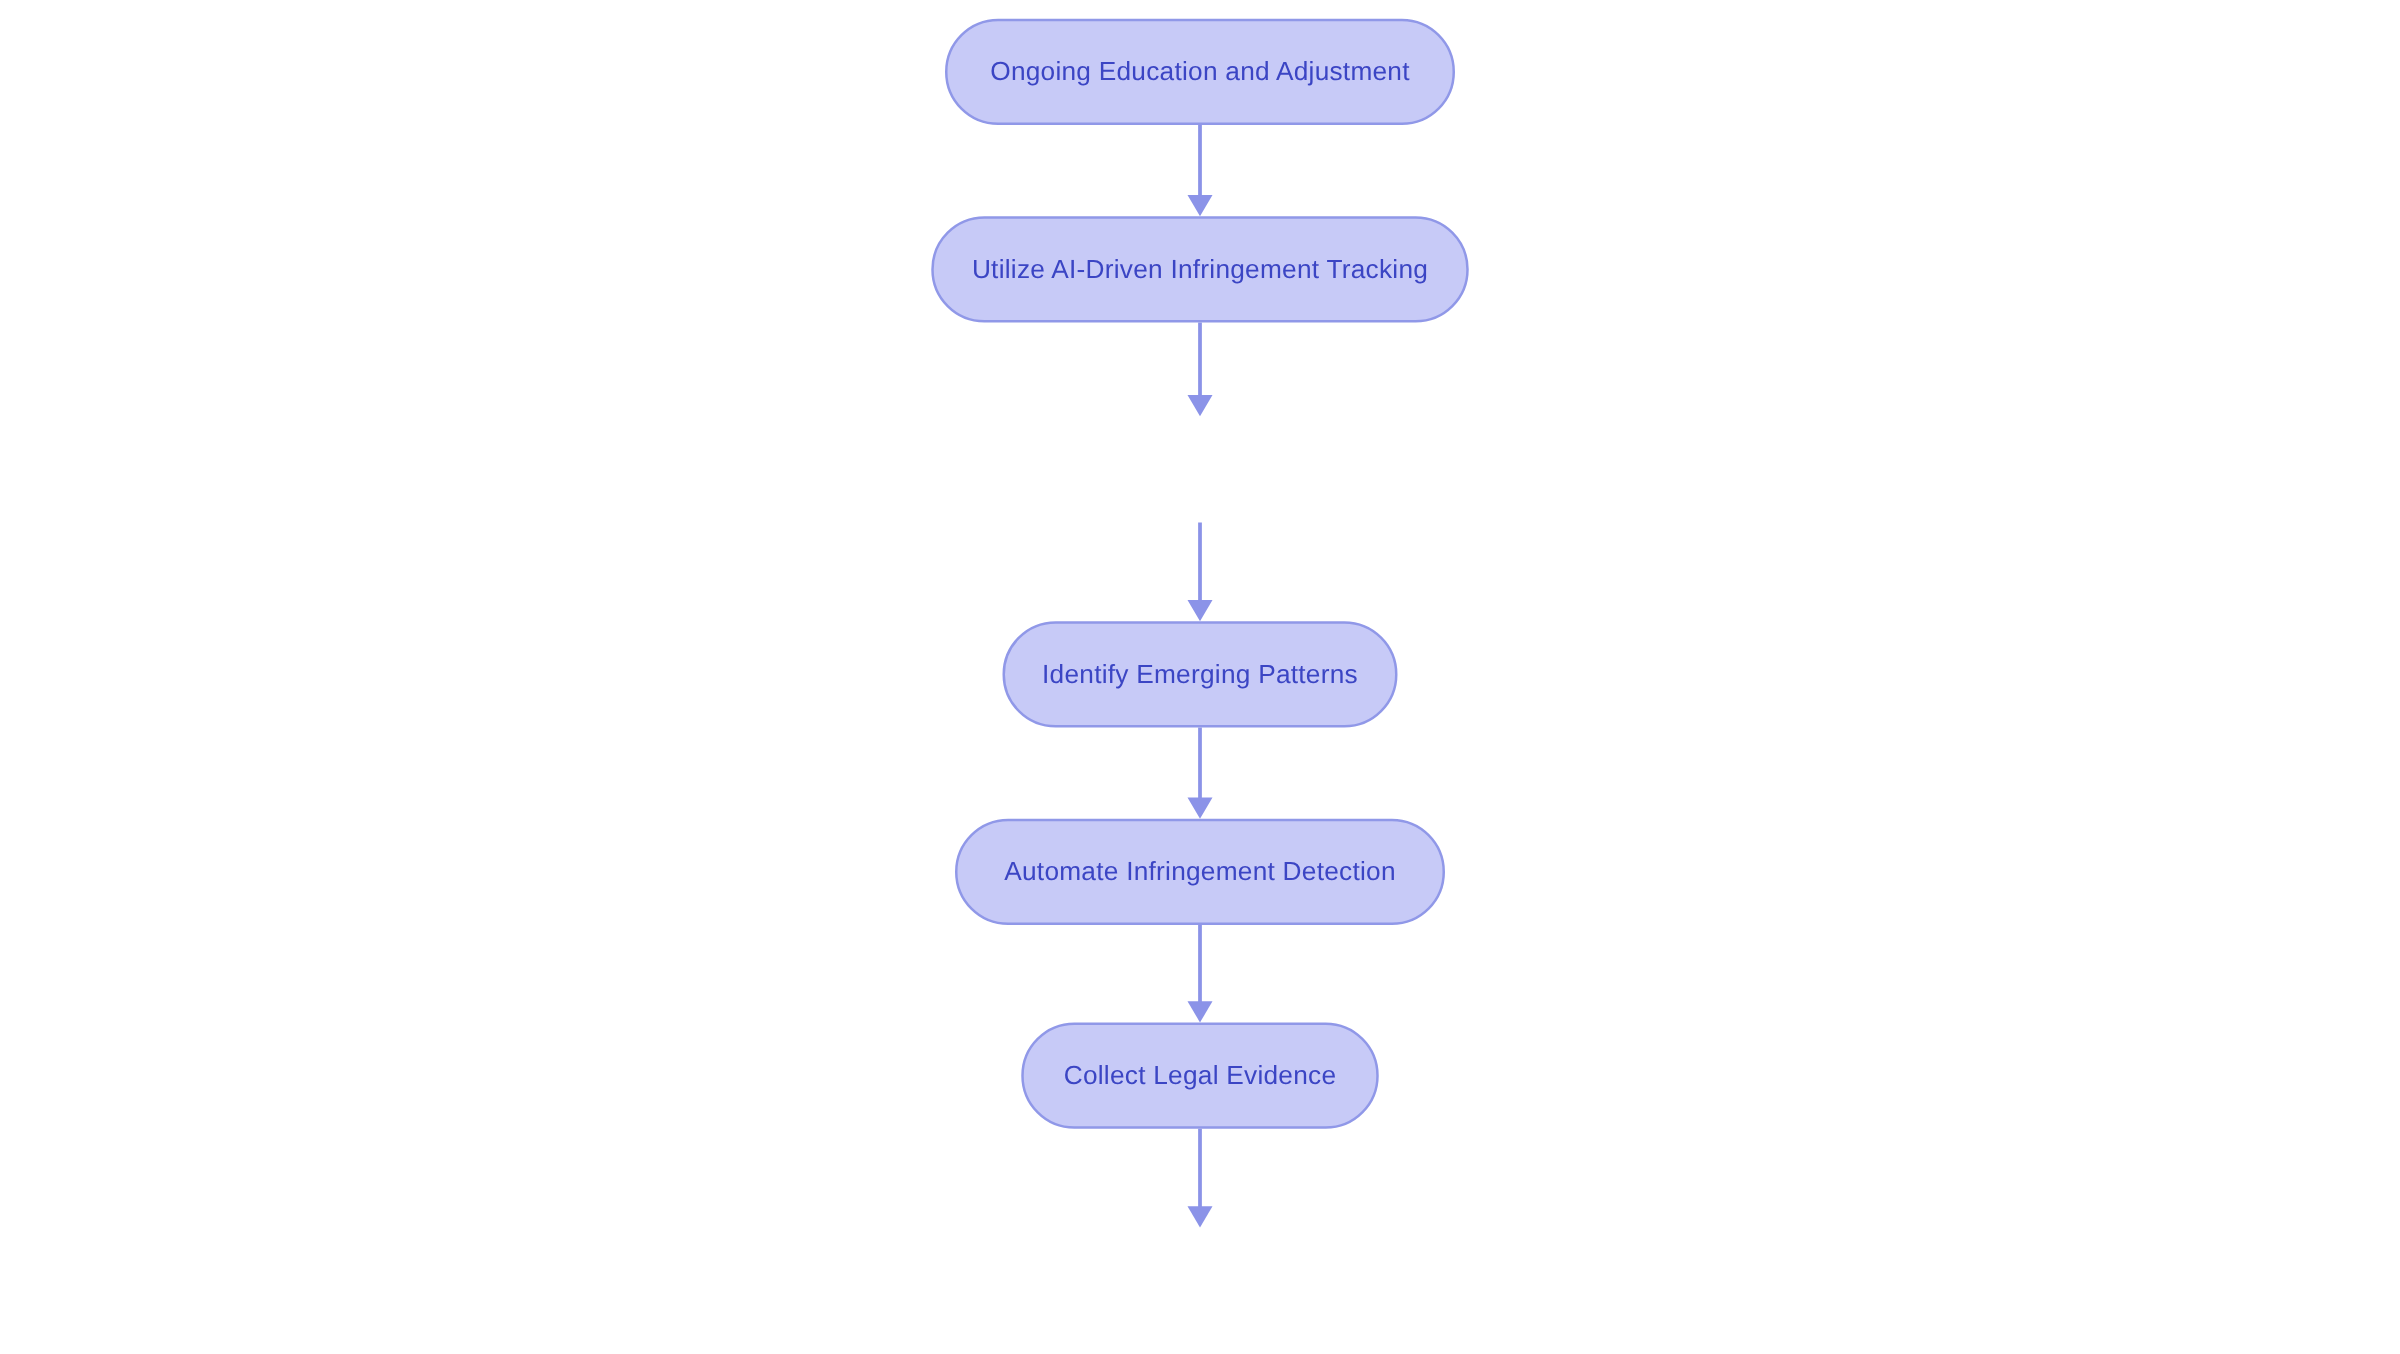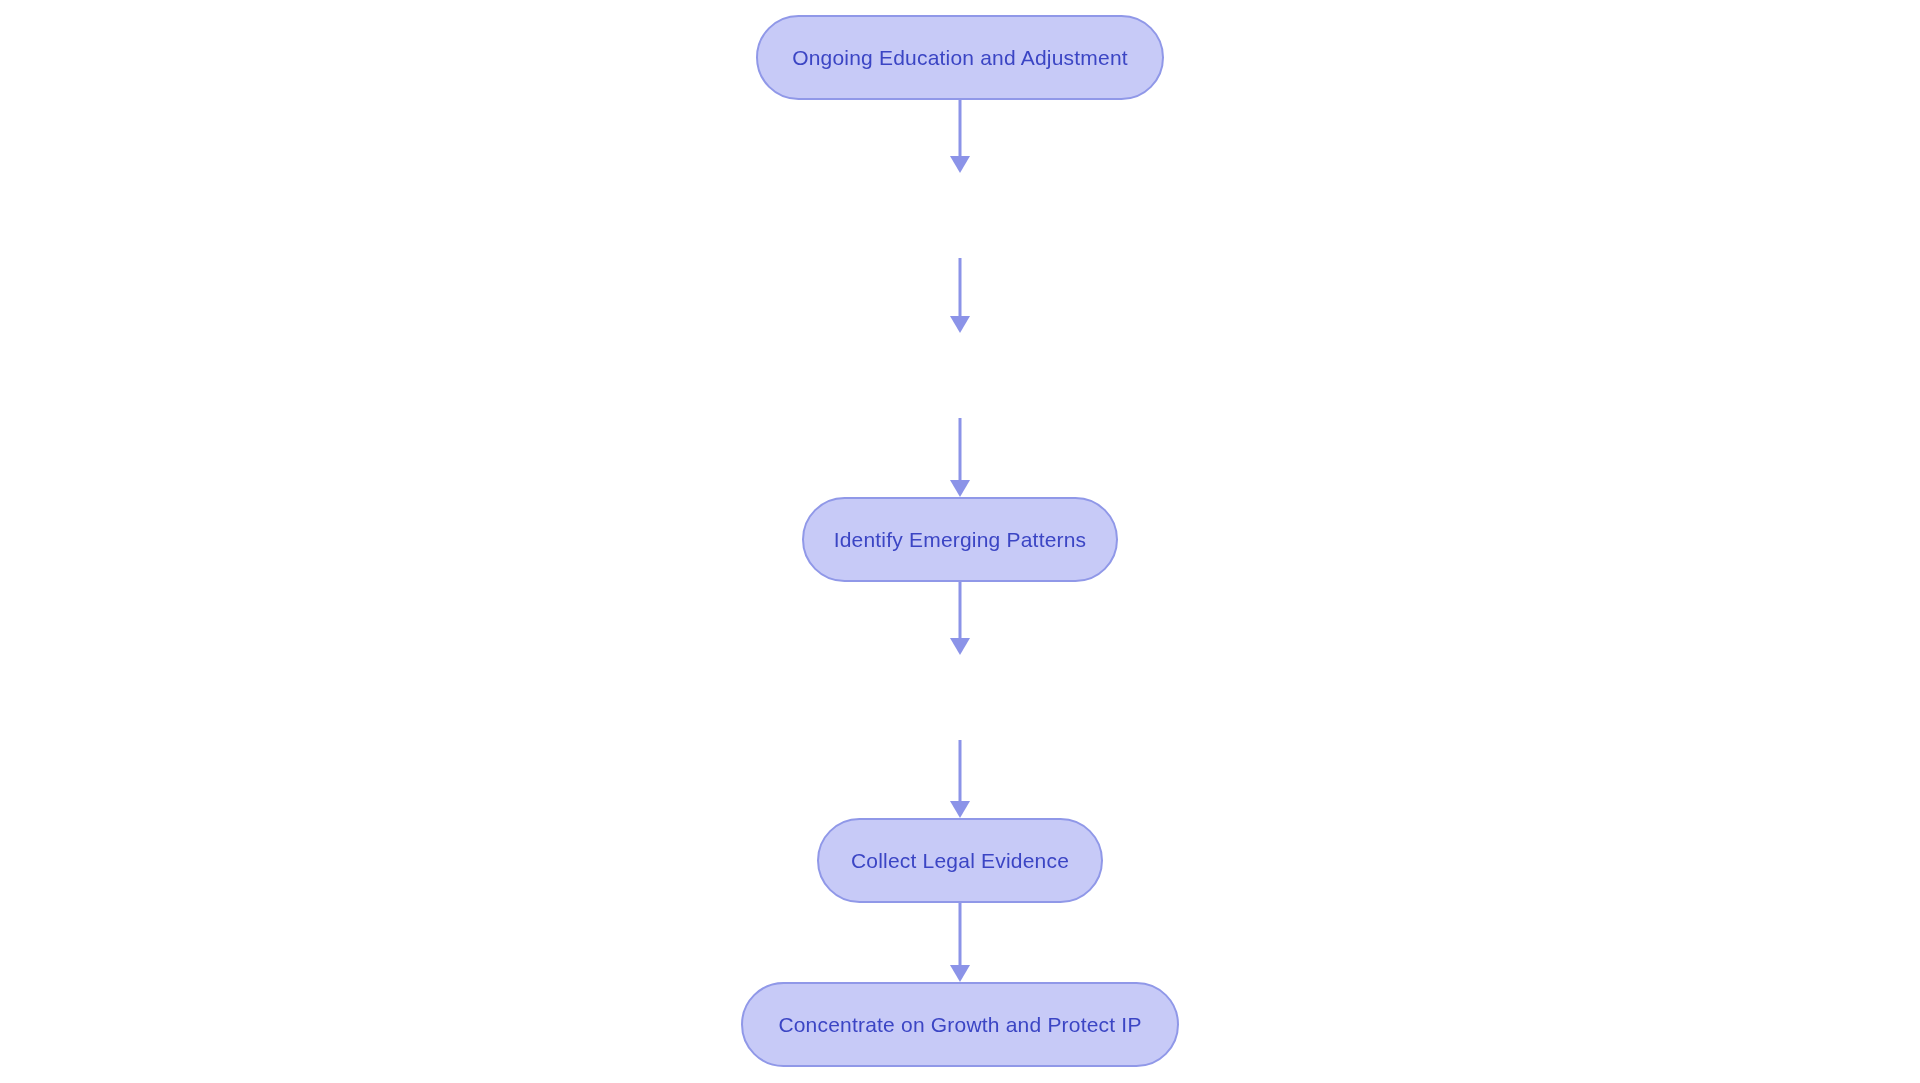--- a/index.html
+++ b/index.html
@@ -84,20 +84,23 @@
 
   <div class="node" id="node-0">
     <span>Ongoing Education and Adjustment</span>
   </div>
 
   <div class="arrow" id="arrow-0">
     <span class="line"></span>
     <span class="head"></span>
   </div>
 
+  <div class="node" id="node-1">
+    <span>Utilize AI-Driven Infringement Tracking</span>
+  </div>
 
   <div class="arrow" id="arrow-1">
     <span class="line"></span>
     <span class="head"></span>
   </div>
 
 
   <div class="arrow" id="arrow-2">
     <span class="line"></span>
     <span class="head"></span>
@@ -105,32 +108,32 @@
 
   <div class="node" id="node-3">
     <span>Identify Emerging Patterns</span>
   </div>
 
   <div class="arrow" id="arrow-3">
     <span class="line"></span>
     <span class="head"></span>
   </div>
 
+  <div class="node" id="node-4">
+    <span>Automate Infringement Detection</span>
+  </div>
 
   <div class="arrow" id="arrow-4">
     <span class="line"></span>
     <span class="head"></span>
   </div>
 
   <div class="node" id="node-5">
     <span>Collect Legal Evidence</span>
   </div>
 
   <div class="arrow" id="arrow-5">
     <span class="line"></span>
     <span class="head"></span>
   </div>
 
-  <div class="node" id="node-6">
-    <span>Concentrate on Growth and Protect IP</span>
-  </div>
 
 </div>
 
 </body></html>

